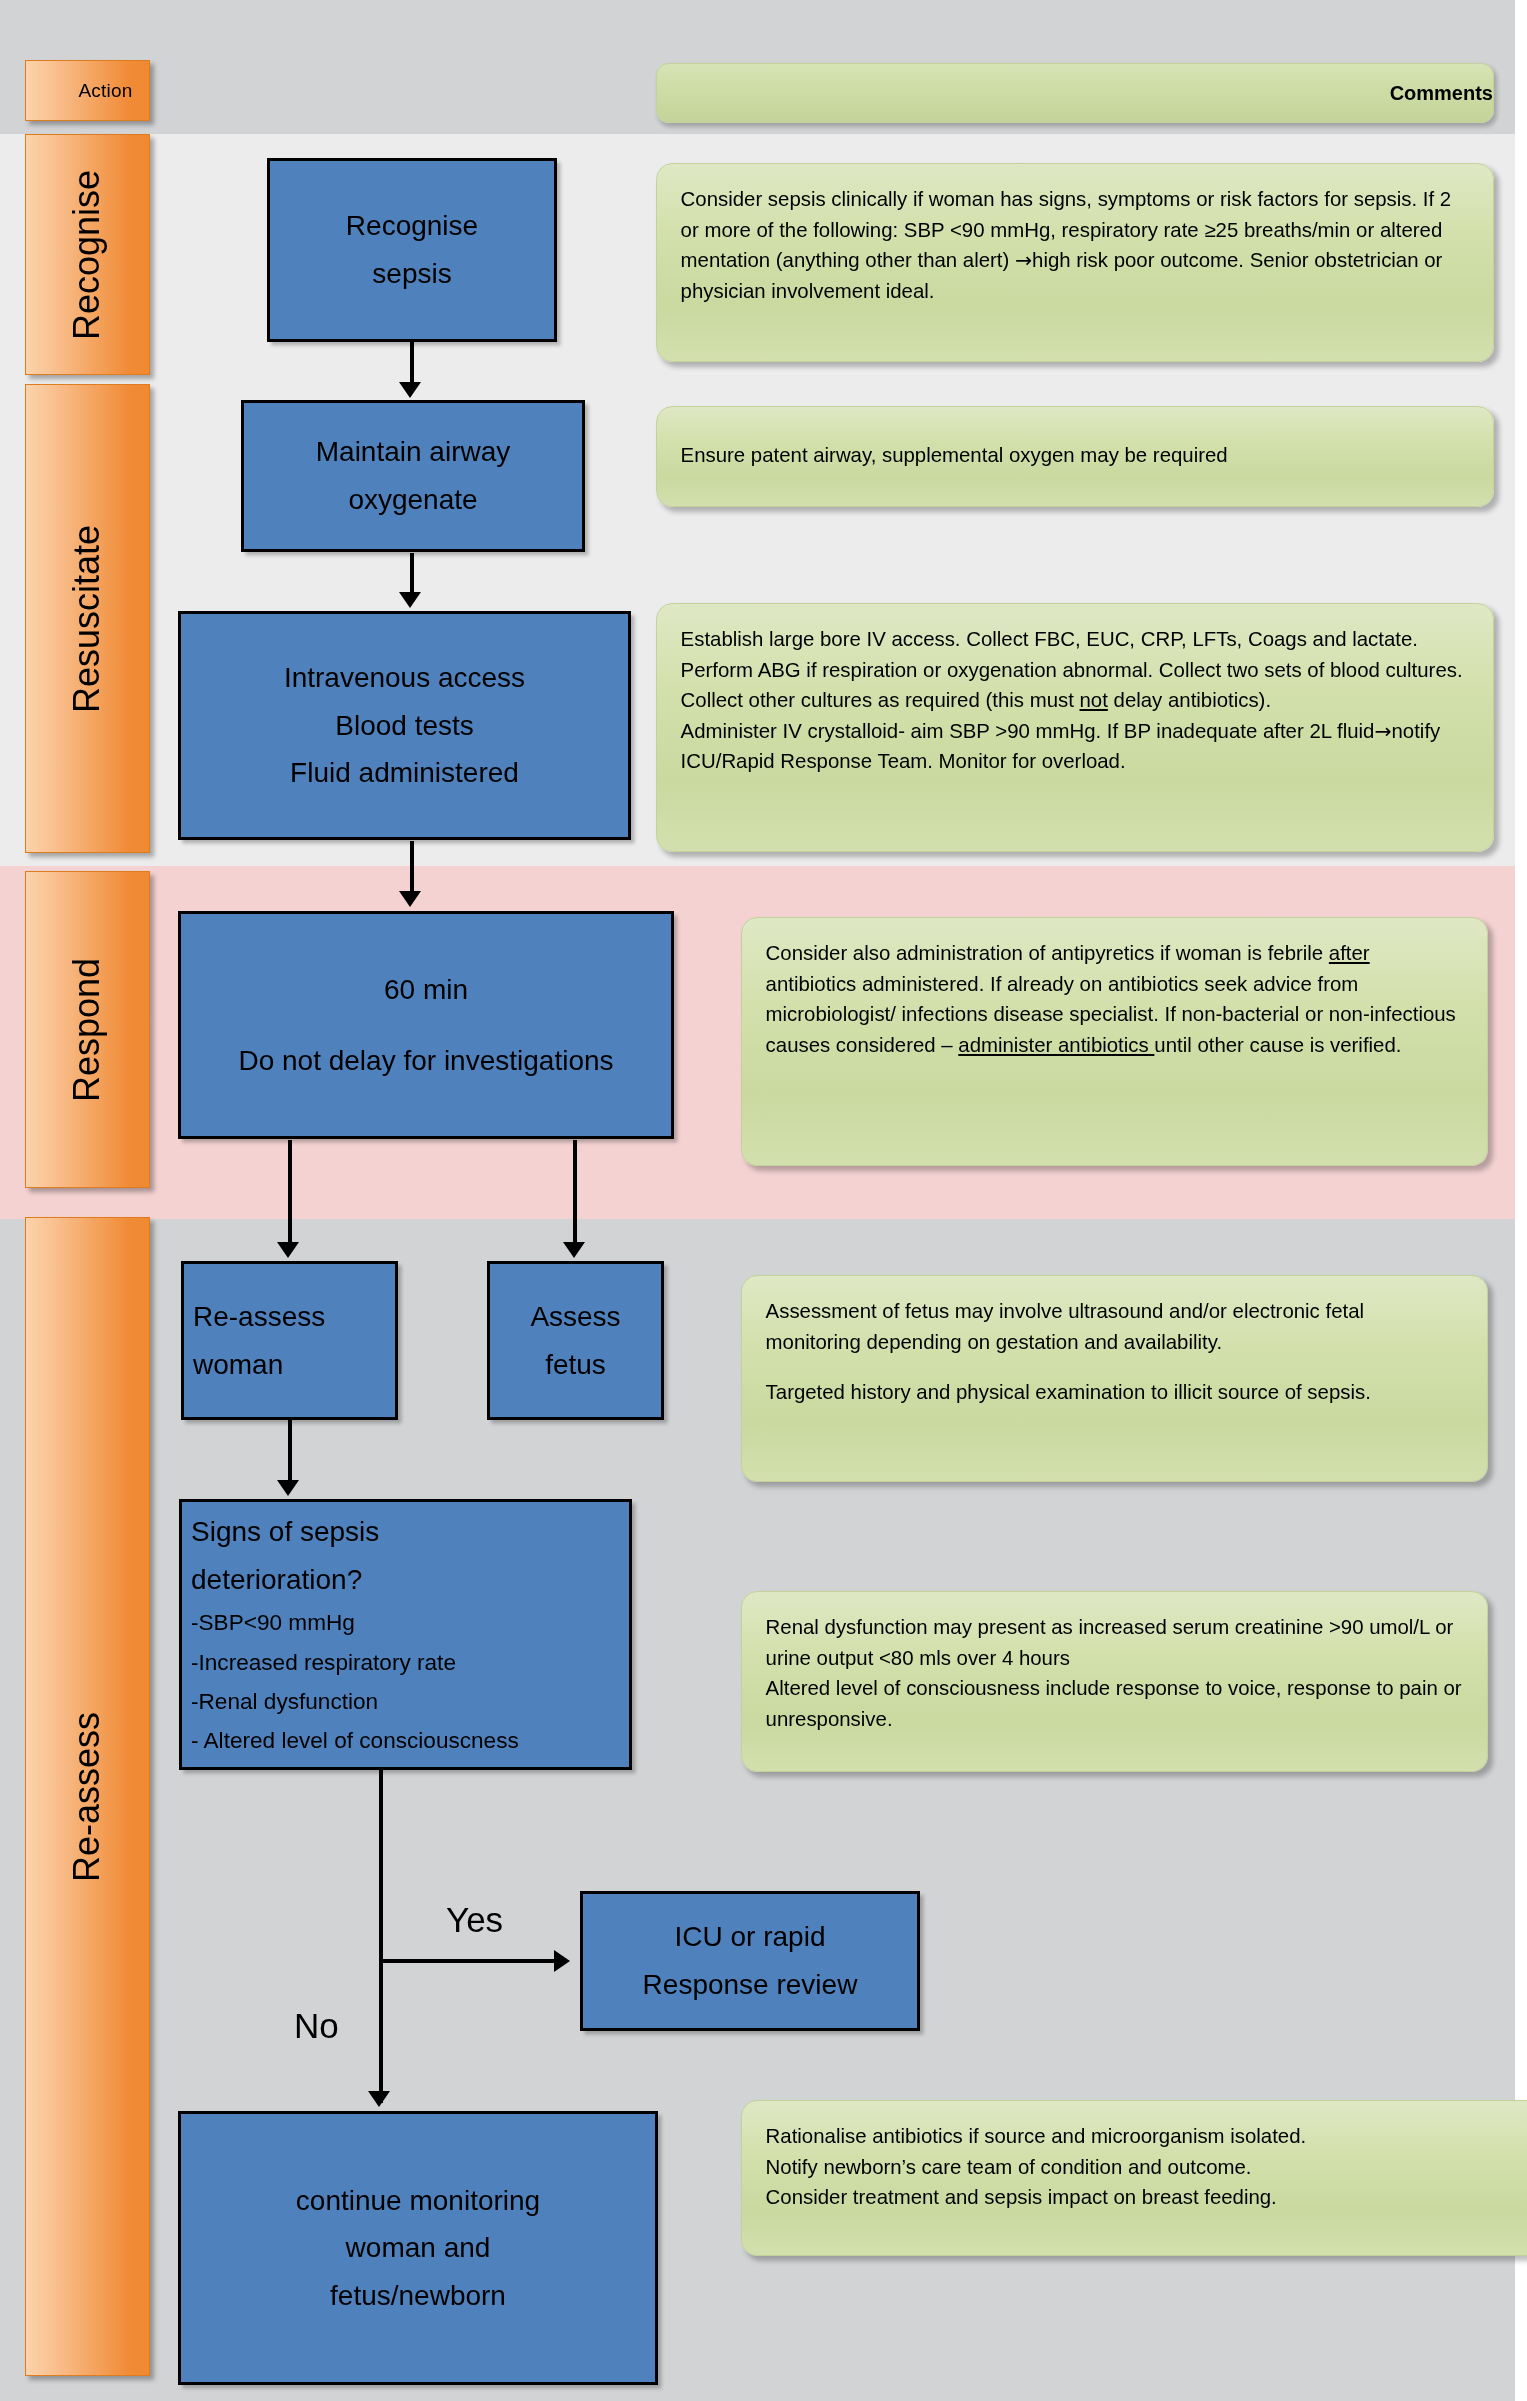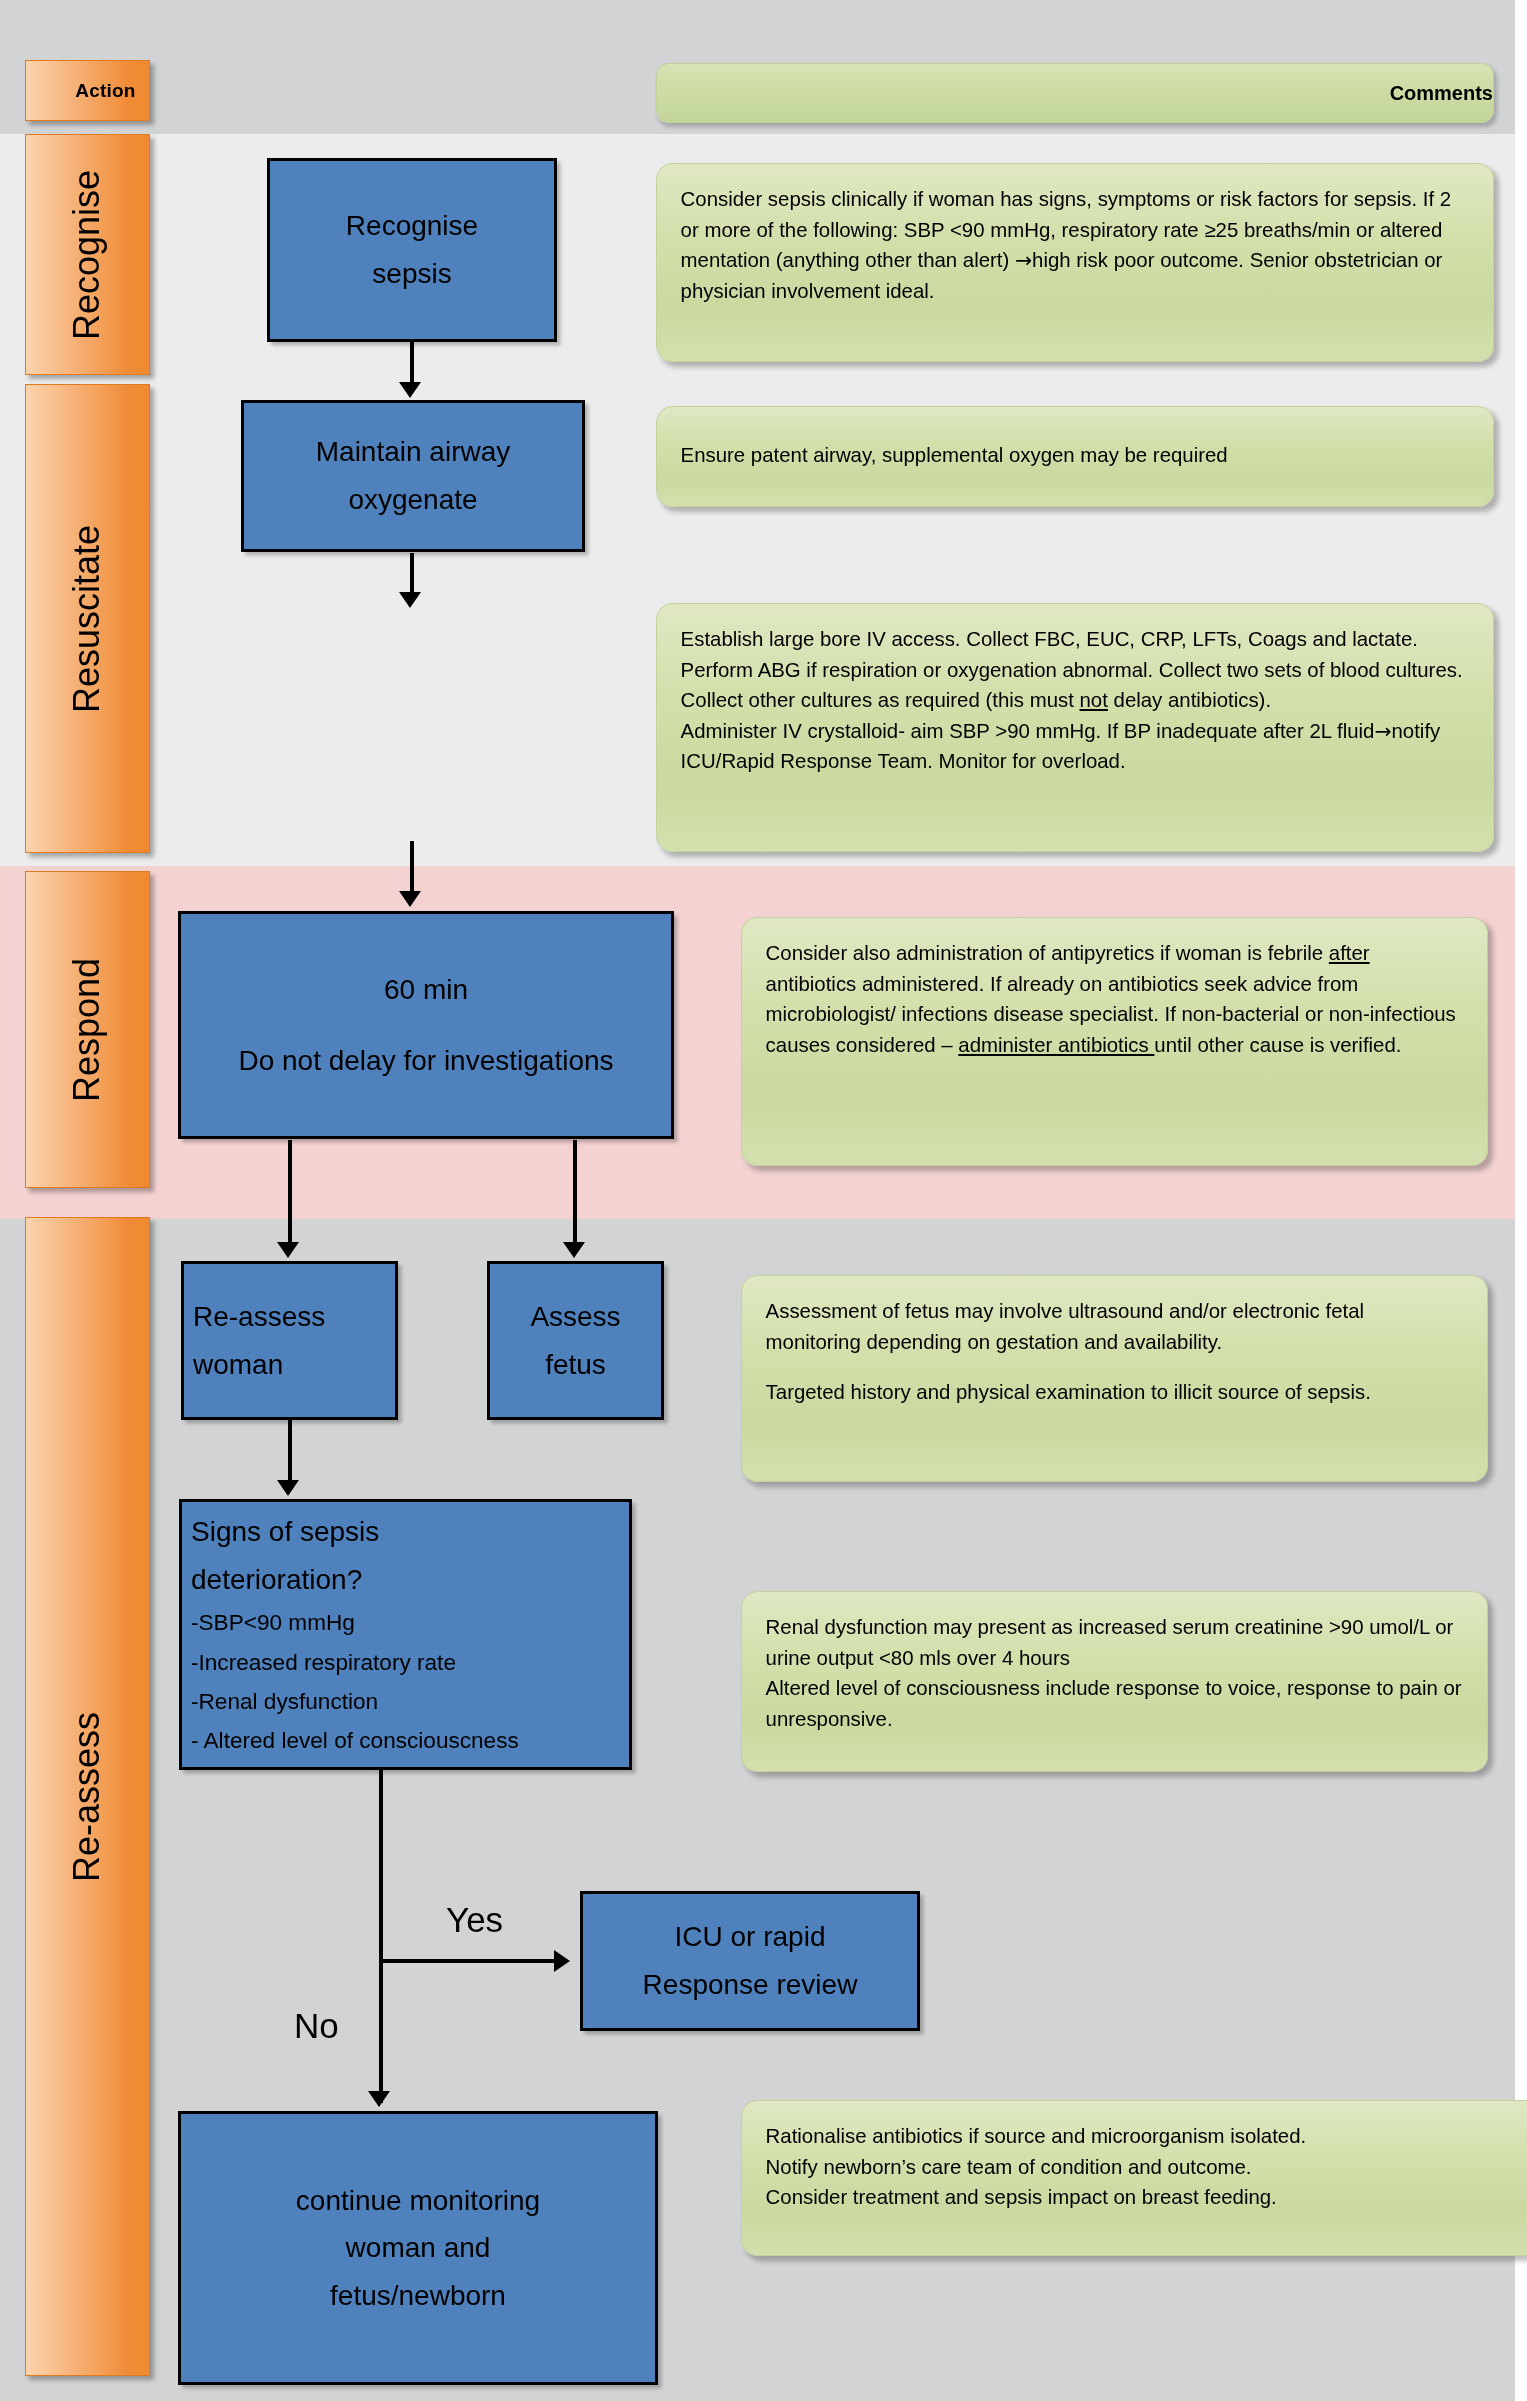--- a/index.html
+++ b/index.html
@@ -28,21 +28,21 @@
   
   .orange {
     position: absolute;
     border: 1.4px solid #e07c20;
     background: linear-gradient(to right,
         #fbd3ab 0%, #f9c191 22%, #f4a460 55%, #f08a35 85%, #ef8a32 100%);
     box-shadow: 3.6px 3.6px 4.5px rgba(0,0,0,0.30);
     display: flex; align-items: center; justify-content: center;
   }
   .orange-label-h {
-    color: #000; font-weight: bold; font-size: 19px;
+    color: #000; font-weight: normal; font-size: 19px;
     letter-spacing: 0.2px; white-space: nowrap; margin-left: 36px;
   }
   .orange-label-v {
     color: #000; font-size: 36px; white-space: nowrap;
     transform: rotate(-90deg);
     transform-origin: center center;
   }
 
   #tile-action    { left: 25px; top: 60px;   width: 125px; height: 61px; }
   #tile-recognise { left: 25px; top: 134px;  width: 125px; height: 241px; }
@@ -174,20 +174,25 @@
   <div class="blue" id="box-recognise">
     <span class="ln">Recognise</span>
     <span class="ln">sepsis</span>
   </div>
 
   <div class="blue" id="box-airway">
     <span class="ln">Maintain airway</span>
     <span class="ln">oxygenate</span>
   </div>
 
+  <div class="blue" id="box-iv">
+    <span class="ln">Intravenous access</span>
+    <span class="ln">Blood tests</span>
+    <span class="ln">Fluid administered</span>
+  </div>
 
   <div class="blue" id="box-antibiotics">
     <span class="ln">60 min</span>
     <span class="gap"></span>
     <span class="ln">Do not delay for investigations</span>
   </div>
 
   <div class="blue left-align" id="box-reassess-w">
     <span class="ln">Re-assess</span>
     <span class="ln">woman</span>

